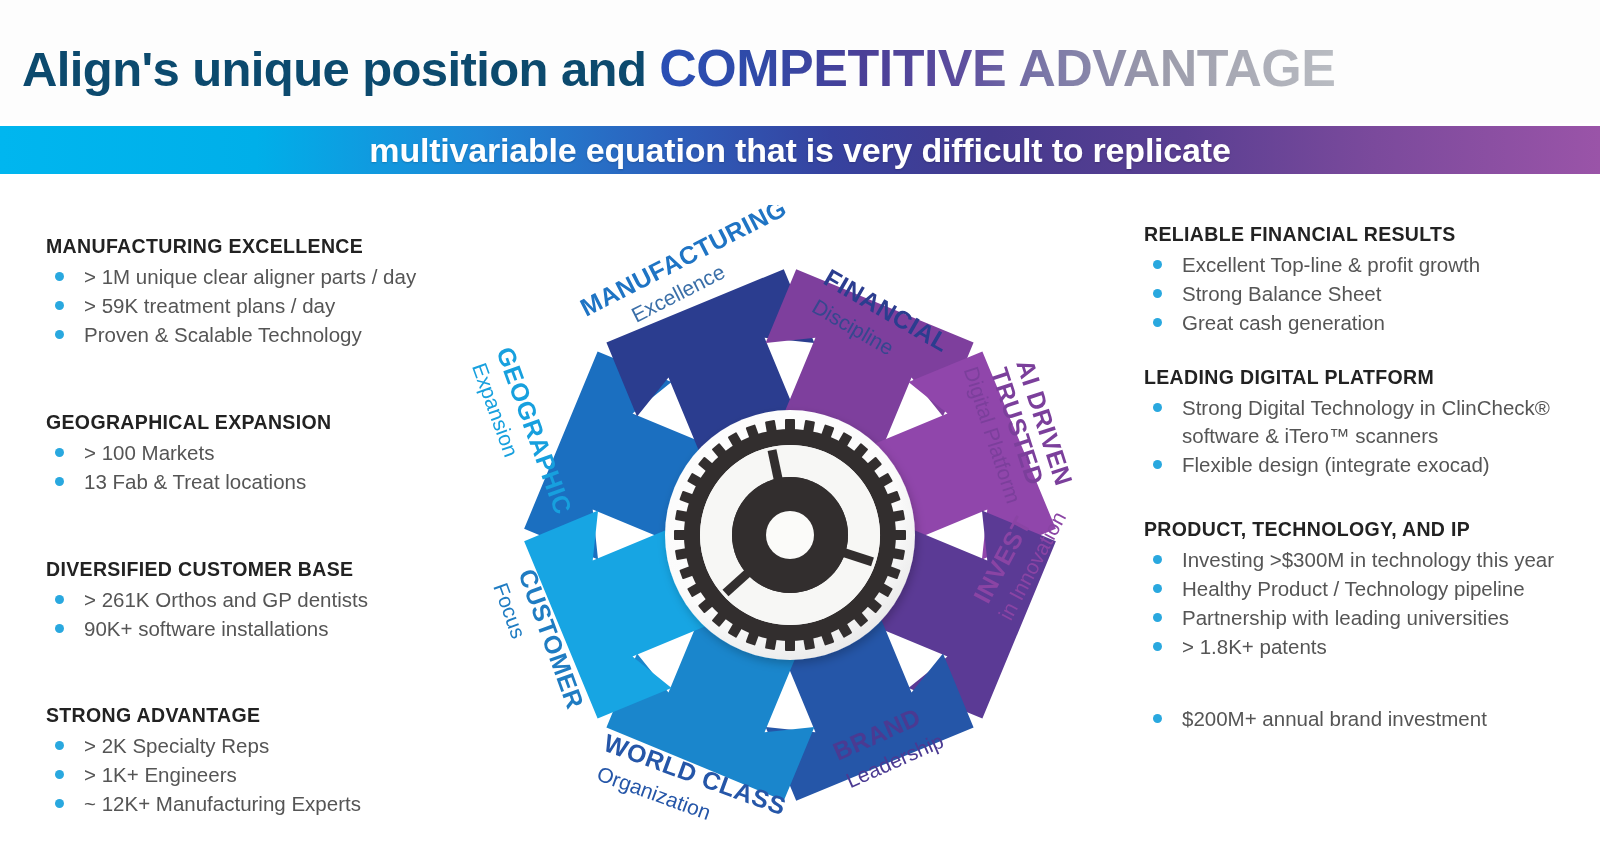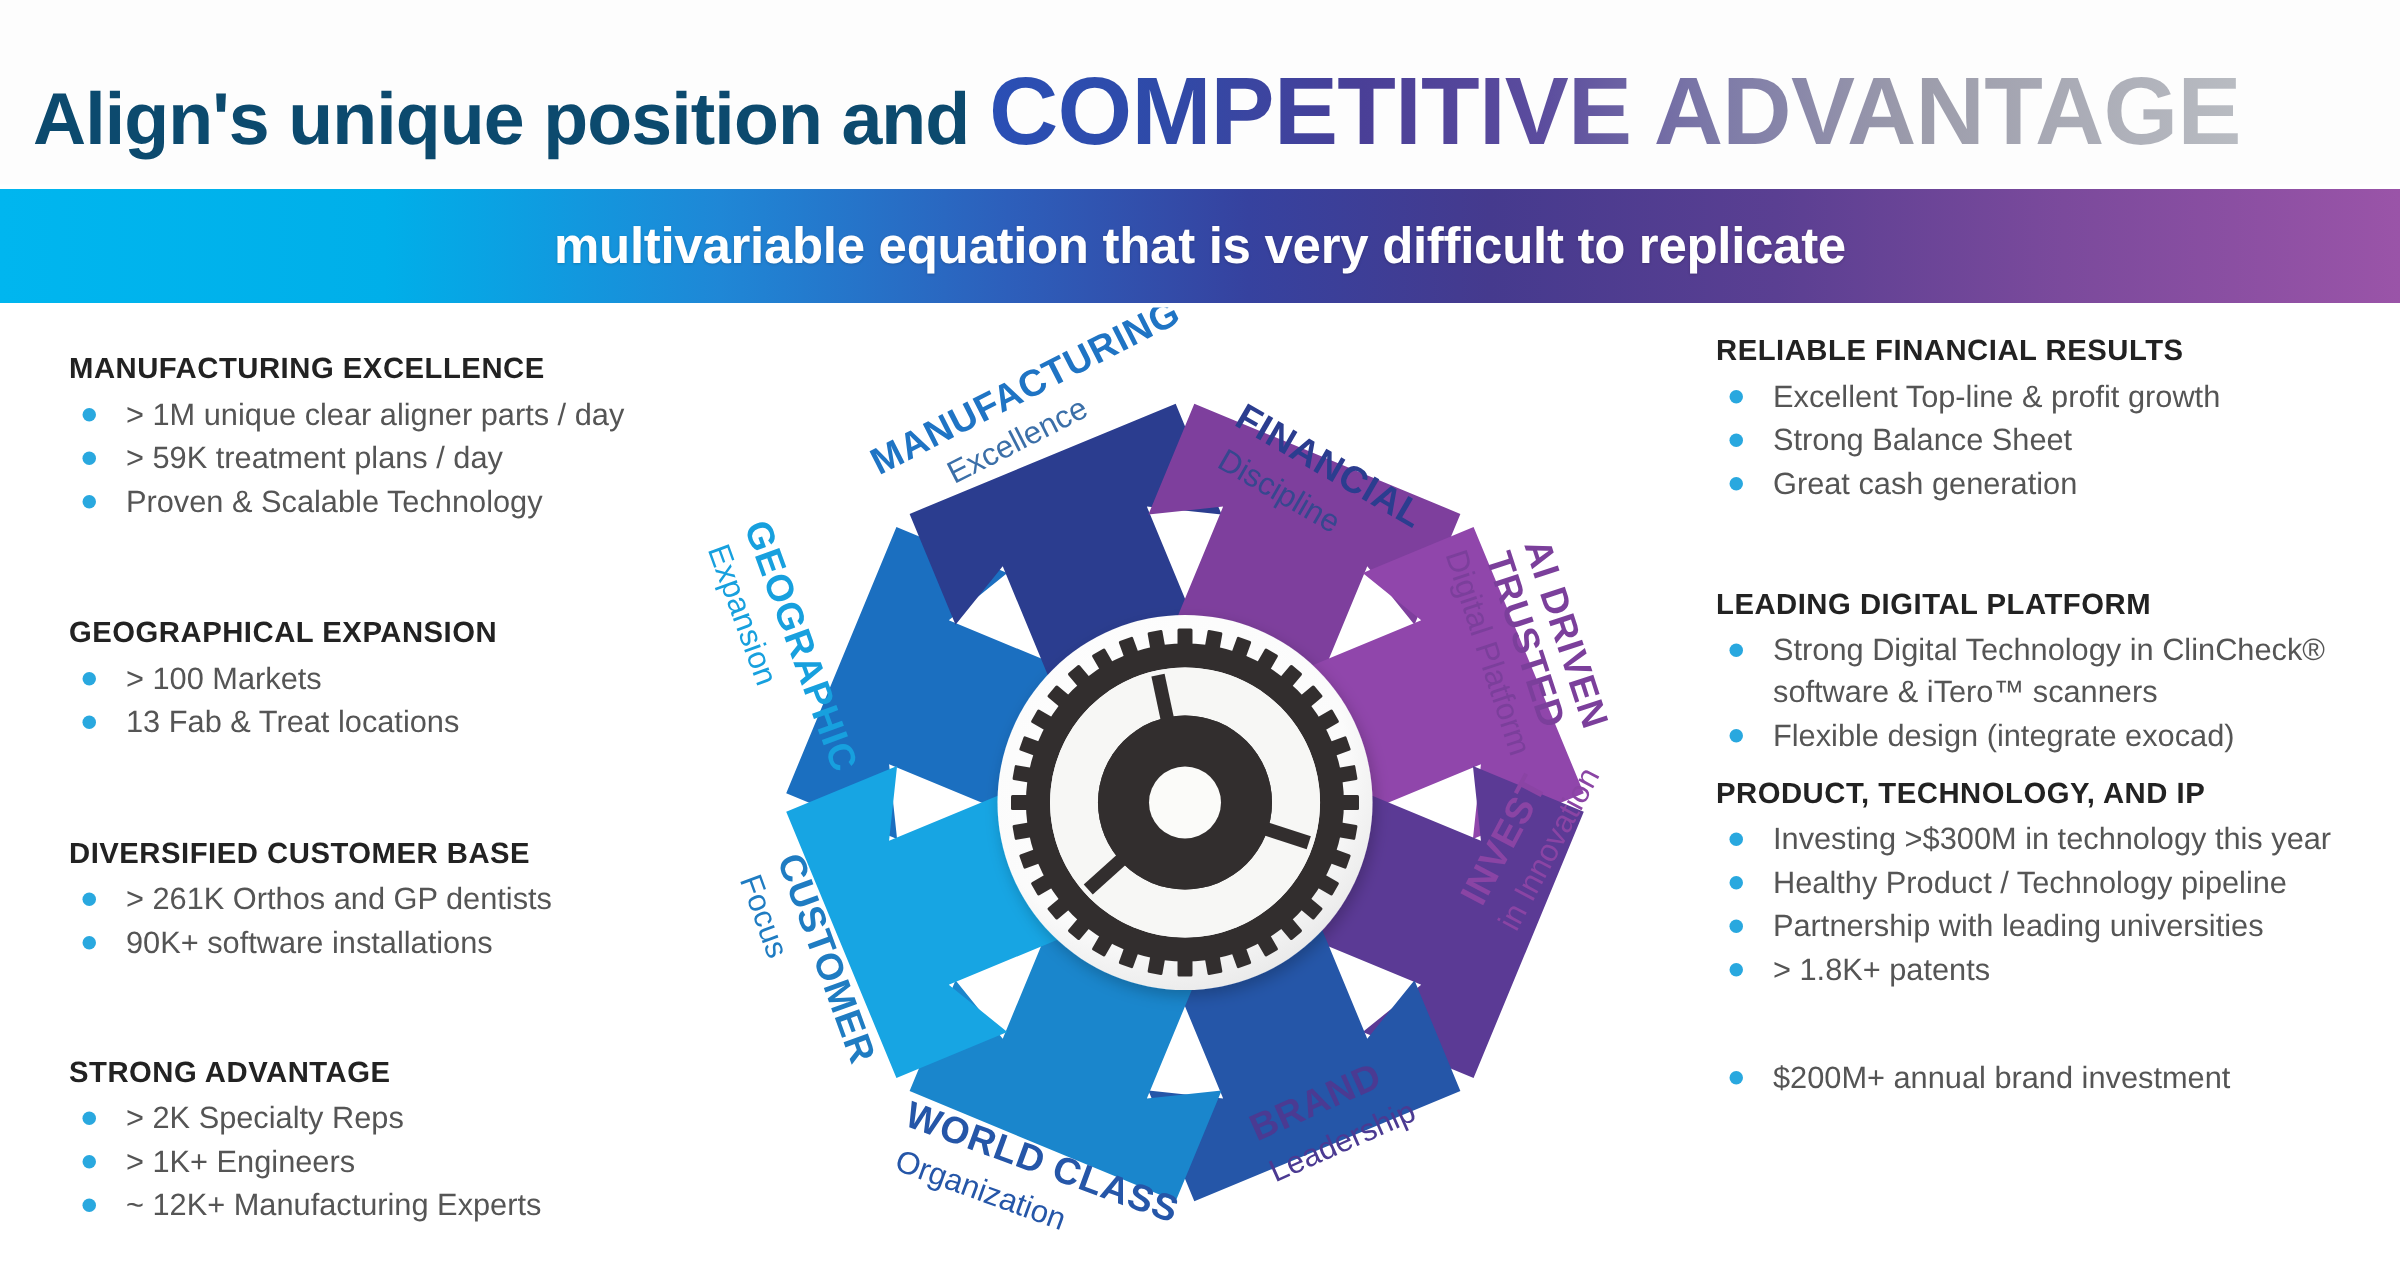--- a/index.html
+++ b/index.html
@@ -23,37 +23,37 @@
     position: absolute;
     left: 22px; top: 42px;
     font-size: 49px;
     font-weight: bold;
     letter-spacing: -0.6px;
     white-space: nowrap;
     line-height: 1;
   }
   .title-plain { color: #0c4a6e; }
   .title-grad {
-    font-size: 64px;
+    font-size: 52px;
     letter-spacing: -0.5px;
     background-image: linear-gradient(90deg,
         #2a4fb5 0%, #2f4aa8 14%, #4a3f97 30%,
         #5b4c9e 44%, #7d7aa8 58%, #9c9cab 74%, #b9bcc2 100%);
     -webkit-background-clip: text;
     background-clip: text;
     color: transparent;
     margin-top: 18px;
     -webkit-text-fill-color: transparent;
   }
 
   
   .banner {
     position: absolute;
     left: 0; top: 126px;
-    width: 1600px; height: 76px;
+    width: 1600px; height: 48px;
     background-image: linear-gradient(90deg,
         #00b6ef 0%, #00afe9 16%, #1f87d6 30%,
         #2d5fbb 42%, #36429f 52%, #453a8e 62%,
         #5a3f92 74%, #7b4a9c 86%, #9a54a8 100%);
     display: flex;
     align-items: center;
     justify-content: center;
   }
   .banner-text {
     color: #ffffff;
@@ -101,21 +101,21 @@
     background: #29a8df;
   }
 
   
   .col-left  .block:nth-child(1) { position:absolute; top: 34px; left:0; width:470px;}
   .col-left  .block:nth-child(2) { position:absolute; top: 210px; left:0; width:470px;}
   .col-left  .block:nth-child(3) { position:absolute; top: 357px; left:0; width:470px;}
   .col-left  .block:nth-child(4) { position:absolute; top: 503px; left:0; width:470px;}
 
   .col-right .block:nth-child(1) { position:absolute; top: 22px; left:0; width:456px;}
-  .col-right .block:nth-child(2) { position:absolute; top: 165px; left:0; width:456px;margin-top:26px;}
+  .col-right .block:nth-child(2) { position:absolute; top: 165px; left:0; width:456px;}
   .col-right .block:nth-child(3) { position:absolute; top: 317px; left:0; width:456px;}
   .col-right .block:nth-child(4) { position:absolute; top: 505px; left:0; width:456px;}
 
   
   .wheel {
     position: absolute;
     left: 460px; top: 205px;
     width: 660px; height: 637px;
   }
   .wheel svg { display: block; }

